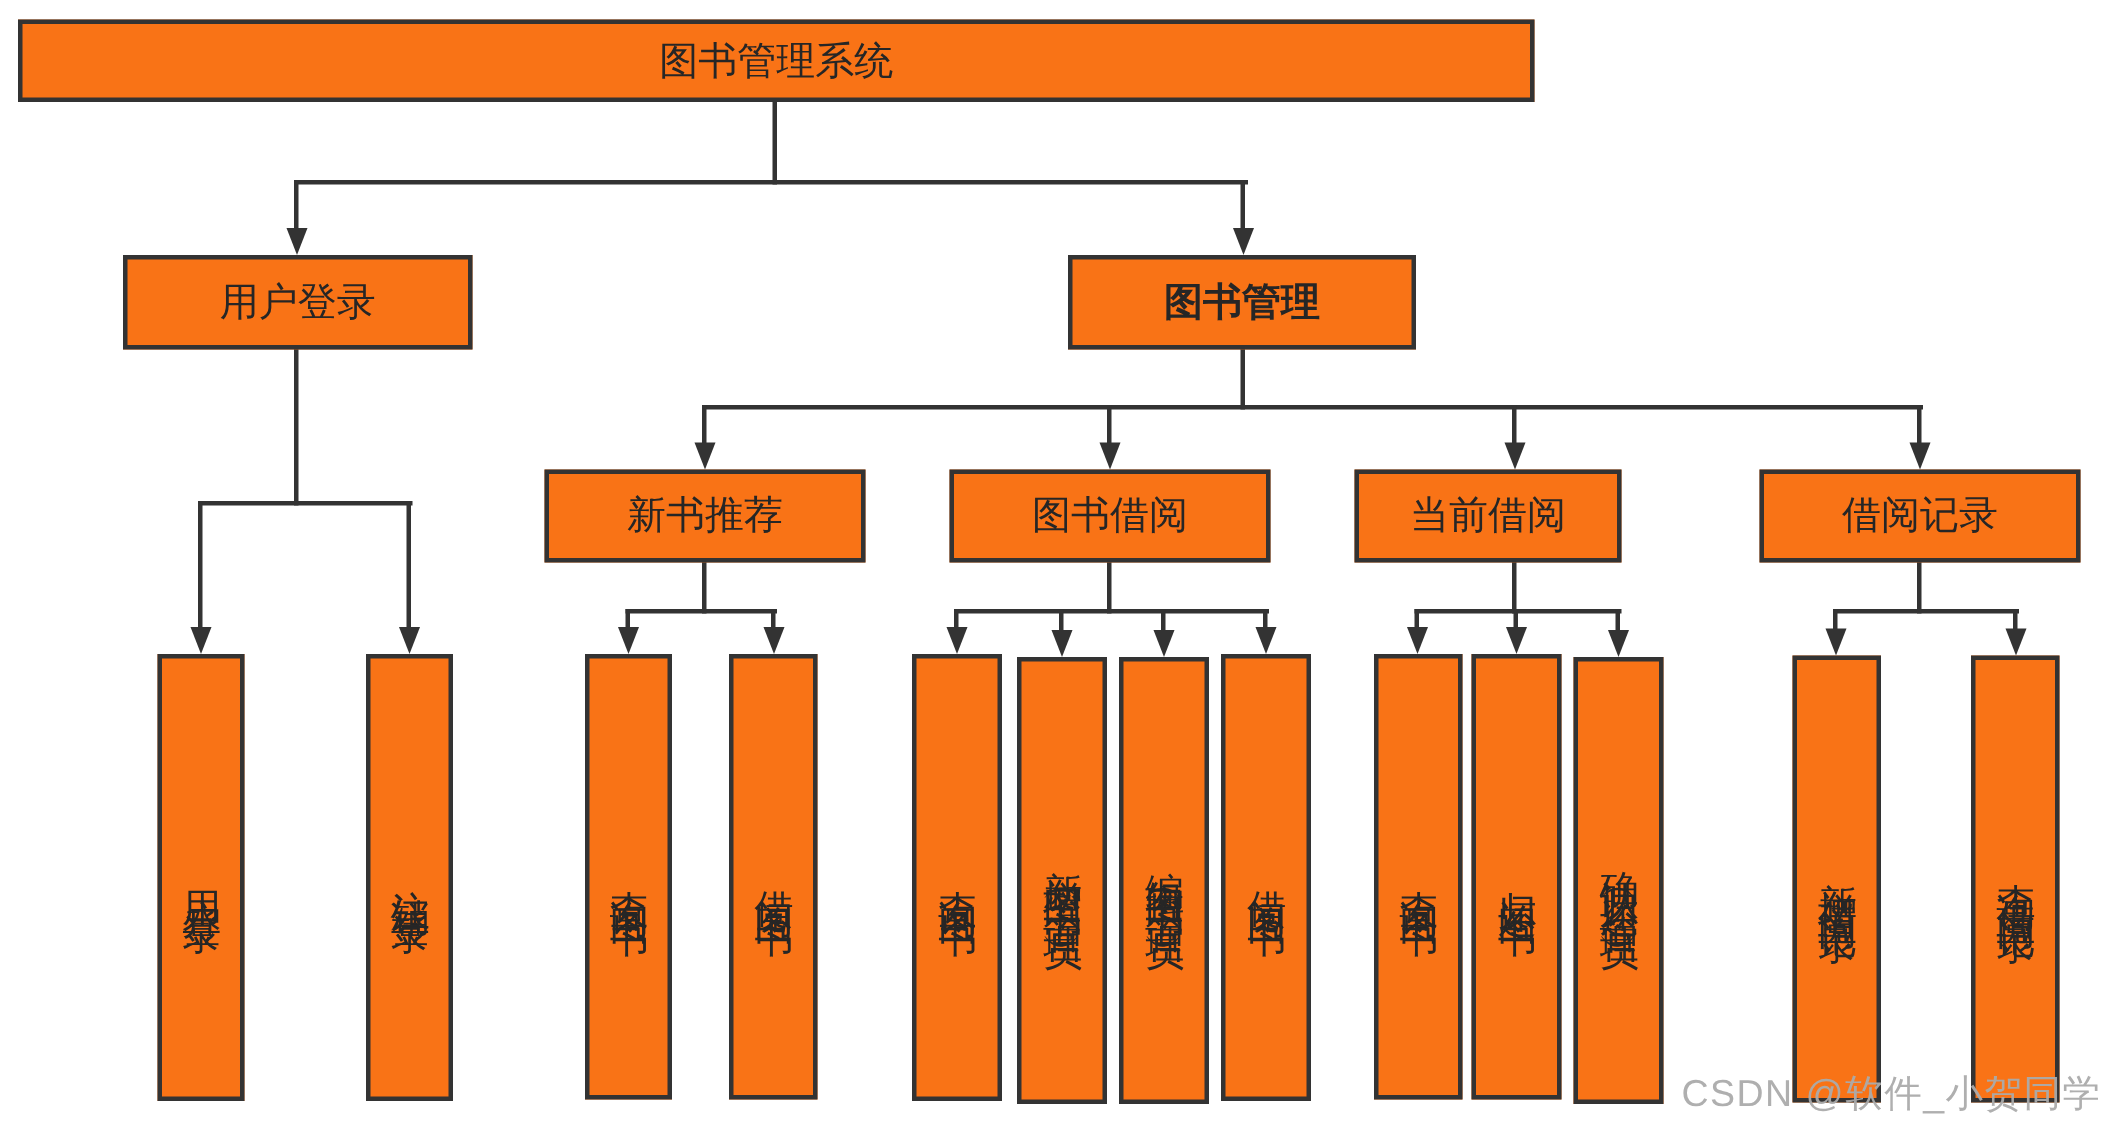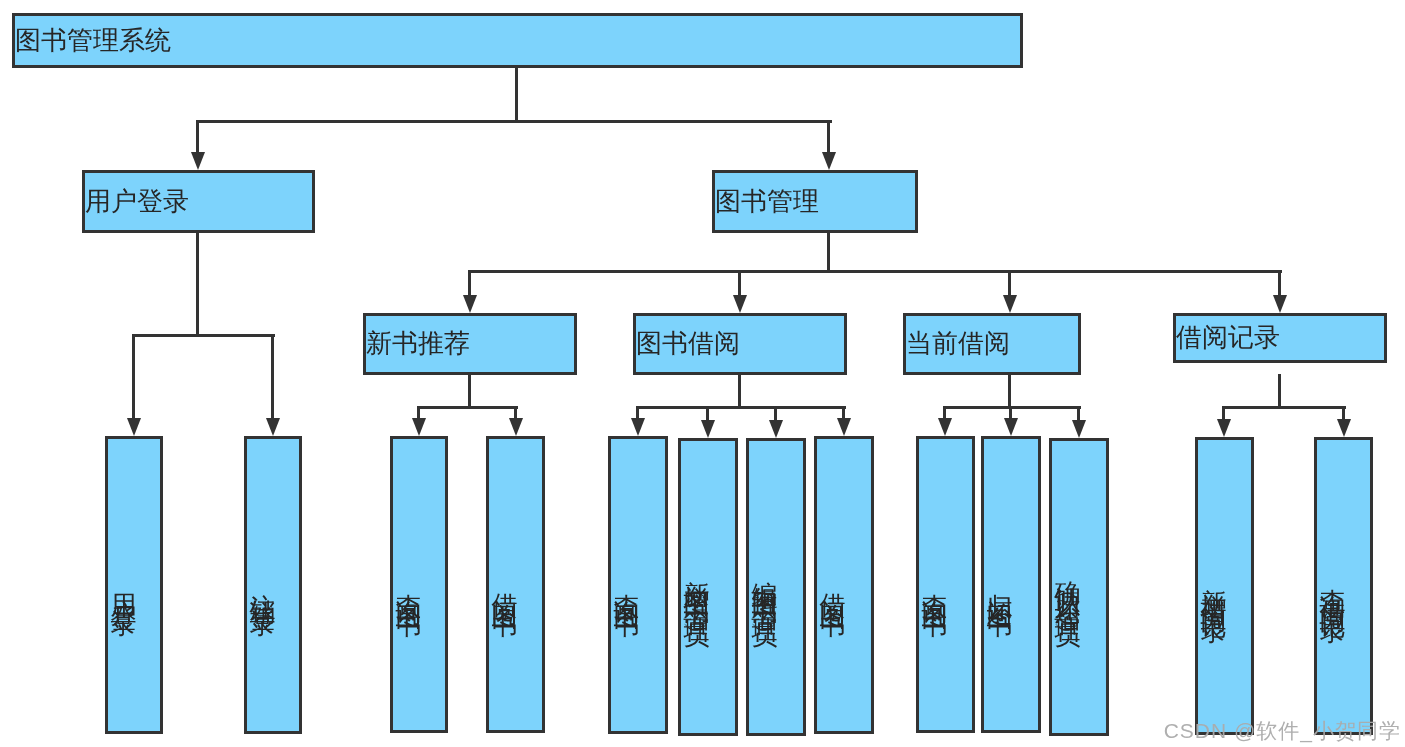--- a/index.html
+++ b/index.html
@@ -12,24 +12,24 @@
     width: 1405px;
     height: 747px;
     background: #ffffff;
     overflow: hidden;
     font-family: "Liberation Sans", sans-serif;
   }
   .node {
     position: absolute;
     box-sizing: border-box;
     border: 3px solid #333333;
-    background: #7dd3fc;
+    background: #f97316;
     display: flex;
     align-items: center;
-    justify-content: flex-start;
+    justify-content: center;
     z-index: 2;
   }
   .node-label {
     color: #262626;
     font-size: 26px;
     line-height: 1.15;
     white-space: nowrap;
     text-align: center;
   }
   .node.vertical .node-label {
@@ -49,52 +49,52 @@
     height: 0;
     border-left: 7px solid transparent;
     border-right: 7px solid transparent;
     border-top: 18px solid #333333;
     z-index: 1;
   }
   .watermark {
     position: absolute;
     right: 4px;
     bottom: 2px;
-    font-size: 21px;
+    font-size: 25px;
     color: #ababab;
     opacity: 0.95;
     z-index: 5;
     letter-spacing: 1px;
     white-space: nowrap;
   }
 </style>
 </head>
 <body>
 
 <div id="stage">
   <div class="watermark">CSDN @软件_小贺同学</div>
 <div class="node" style="left: 12px; top: 13px; width: 1011px; height: 55px;">
       <span class="node-label">图书管理系统</span>
     </div>
     <div class="node" style="left: 82px; top: 170px; width: 233px; height: 63px;">
       <span class="node-label">用户登录</span>
     </div>
-    <div class="node" style="left: 712px; top: 170px; width: 206px; height: 63px;">
+    <div class="node" style="left: 712px; top: 170px; width: 232px; height: 63px; font-weight: bold;">
       <span class="node-label">图书管理</span>
     </div>
     <div class="node" style="left: 633px; top: 313px; width: 214px; height: 62px;">
       <span class="node-label">图书借阅</span>
     </div>
     <div class="node" style="left: 363px; top: 313px; width: 214px; height: 62px;">
       <span class="node-label">新书推荐</span>
     </div>
     <div class="node" style="left: 903px; top: 313px; width: 178px; height: 62px;">
       <span class="node-label">当前借阅</span>
     </div>
-    <div class="node" style="left: 1173px; top: 313px; width: 214px; height: 50px;">
+    <div class="node" style="left: 1173px; top: 313px; width: 214px; height: 62px;">
       <span class="node-label">借阅记录</span>
     </div>
     <div class="node vertical" style="left: 105px; top: 436px; width: 58px; height: 298px;">
       <span class="node-label">用户登录</span>
     </div>
     <div class="node vertical" style="left: 244px; top: 436px; width: 58px; height: 298px;">
       <span class="node-label">注销登录</span>
     </div>
     <div class="node vertical" style="left: 390px; top: 436px; width: 58px; height: 297px;">
       <span class="node-label">查询图书</span>

